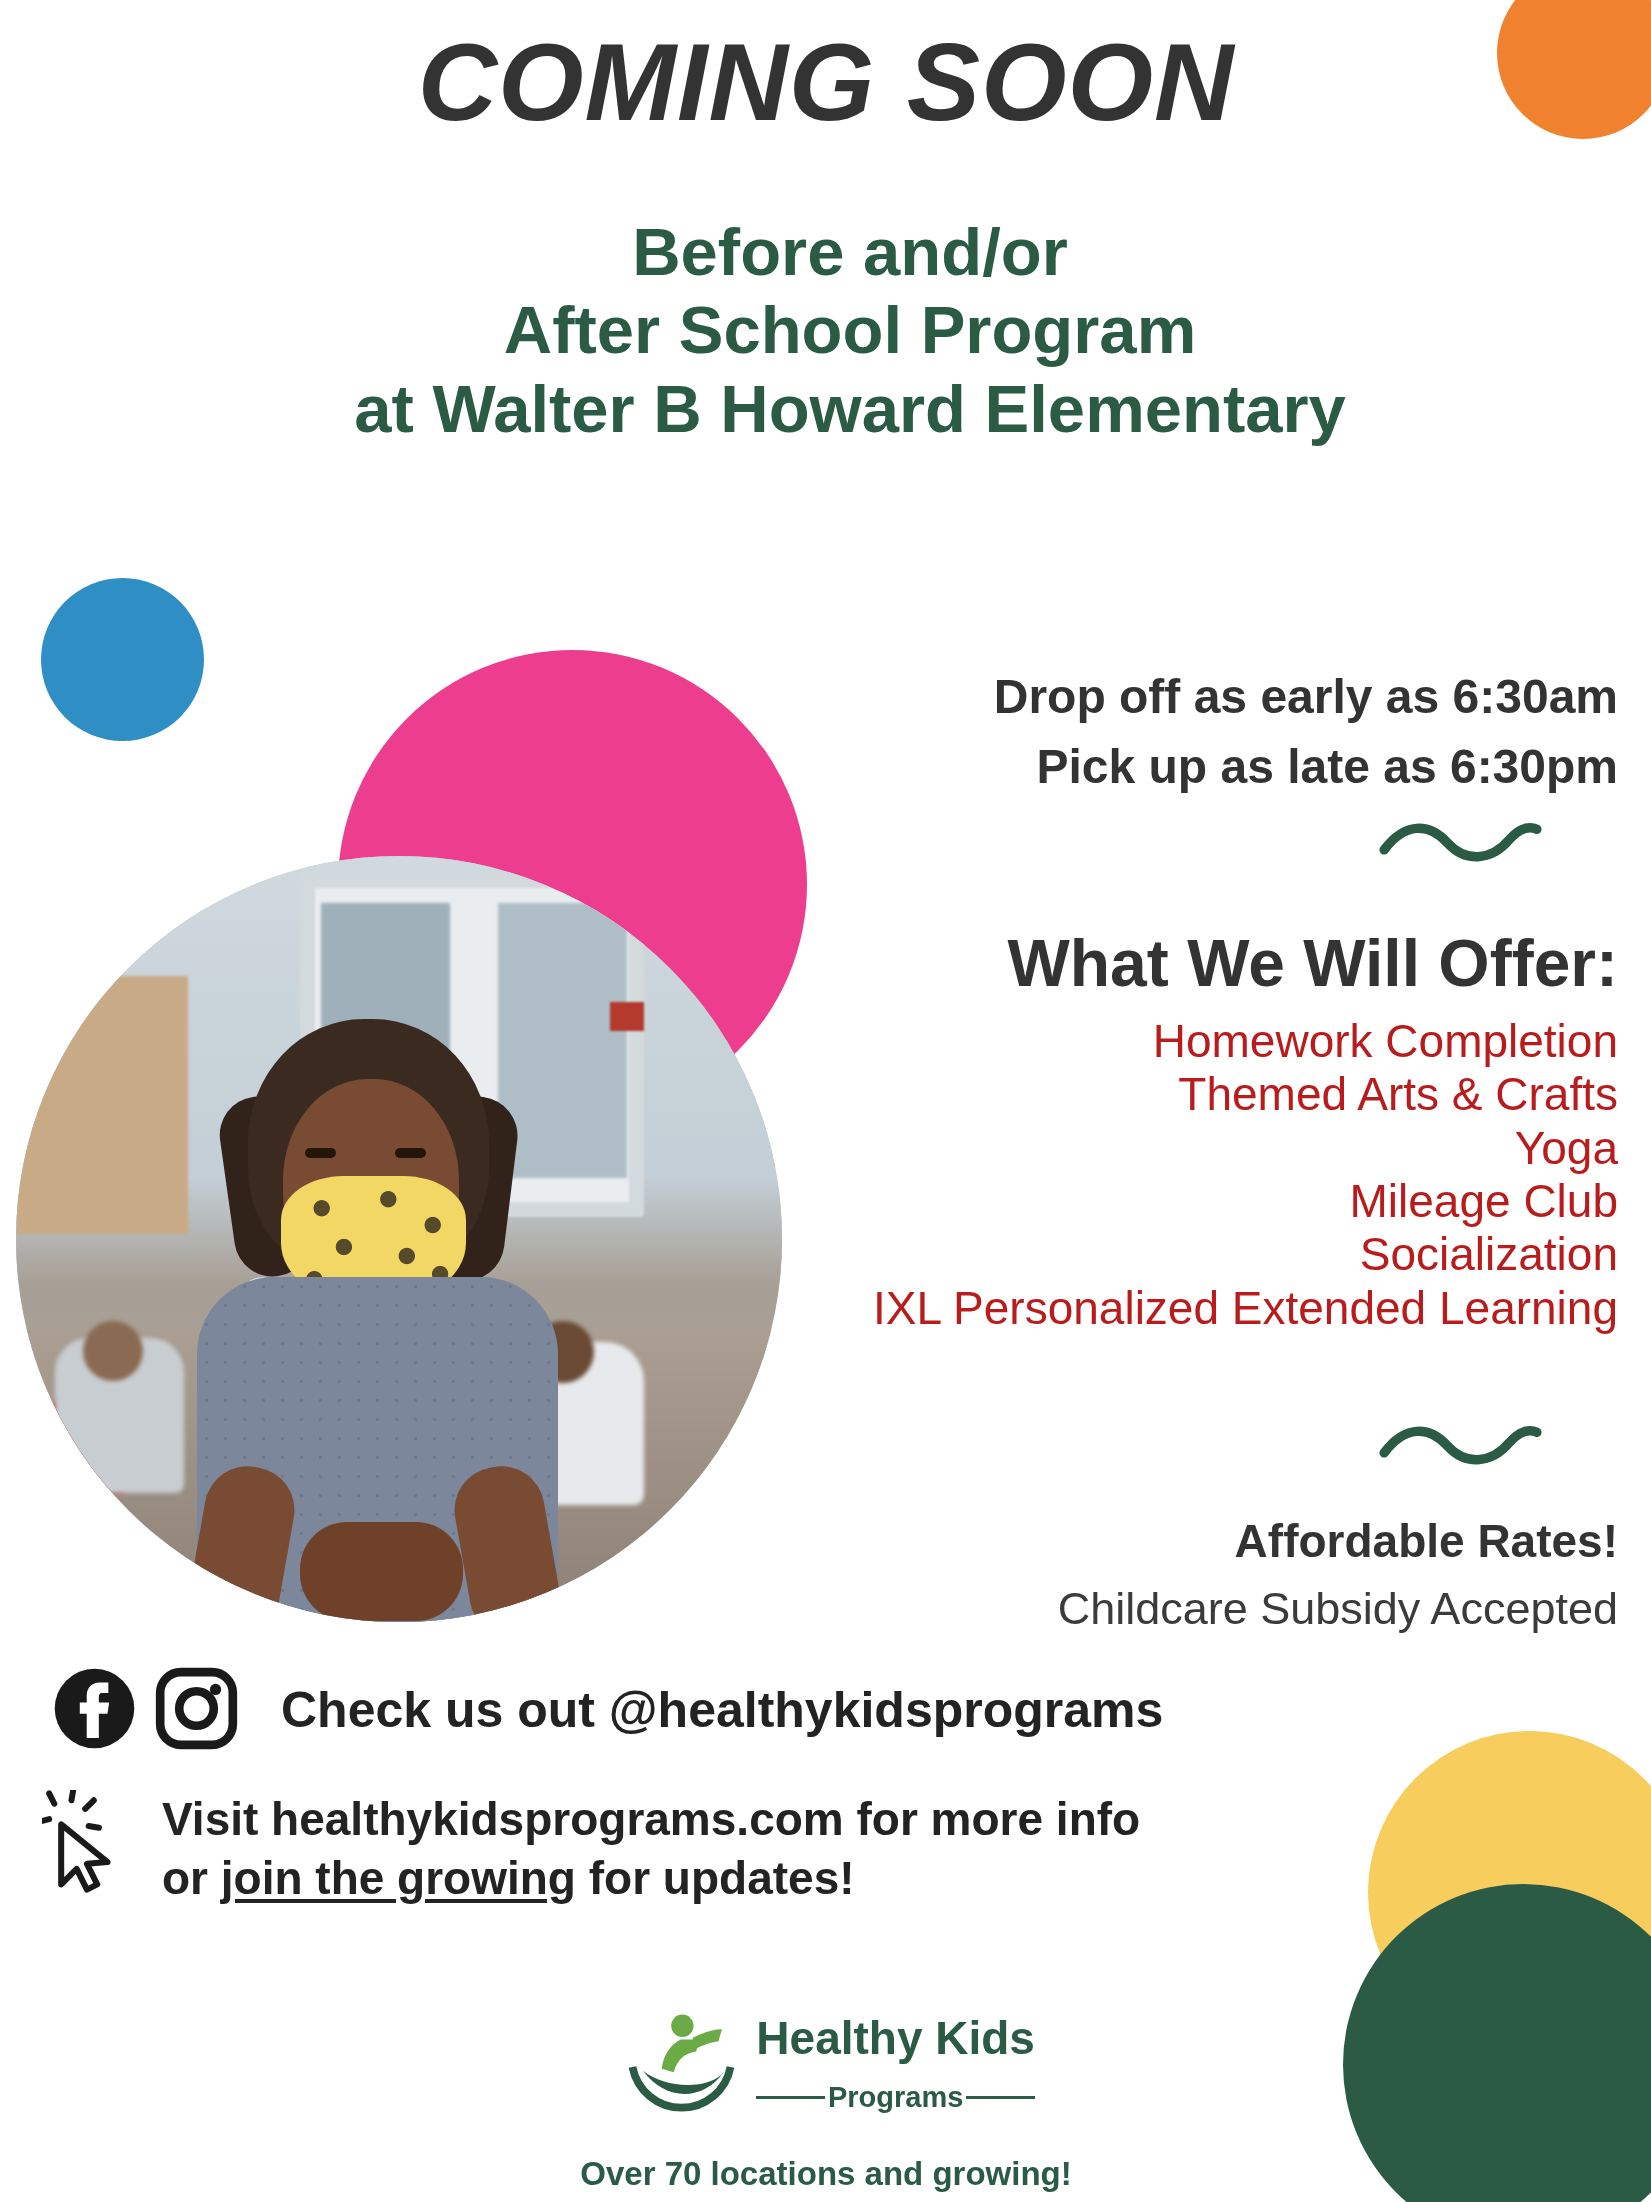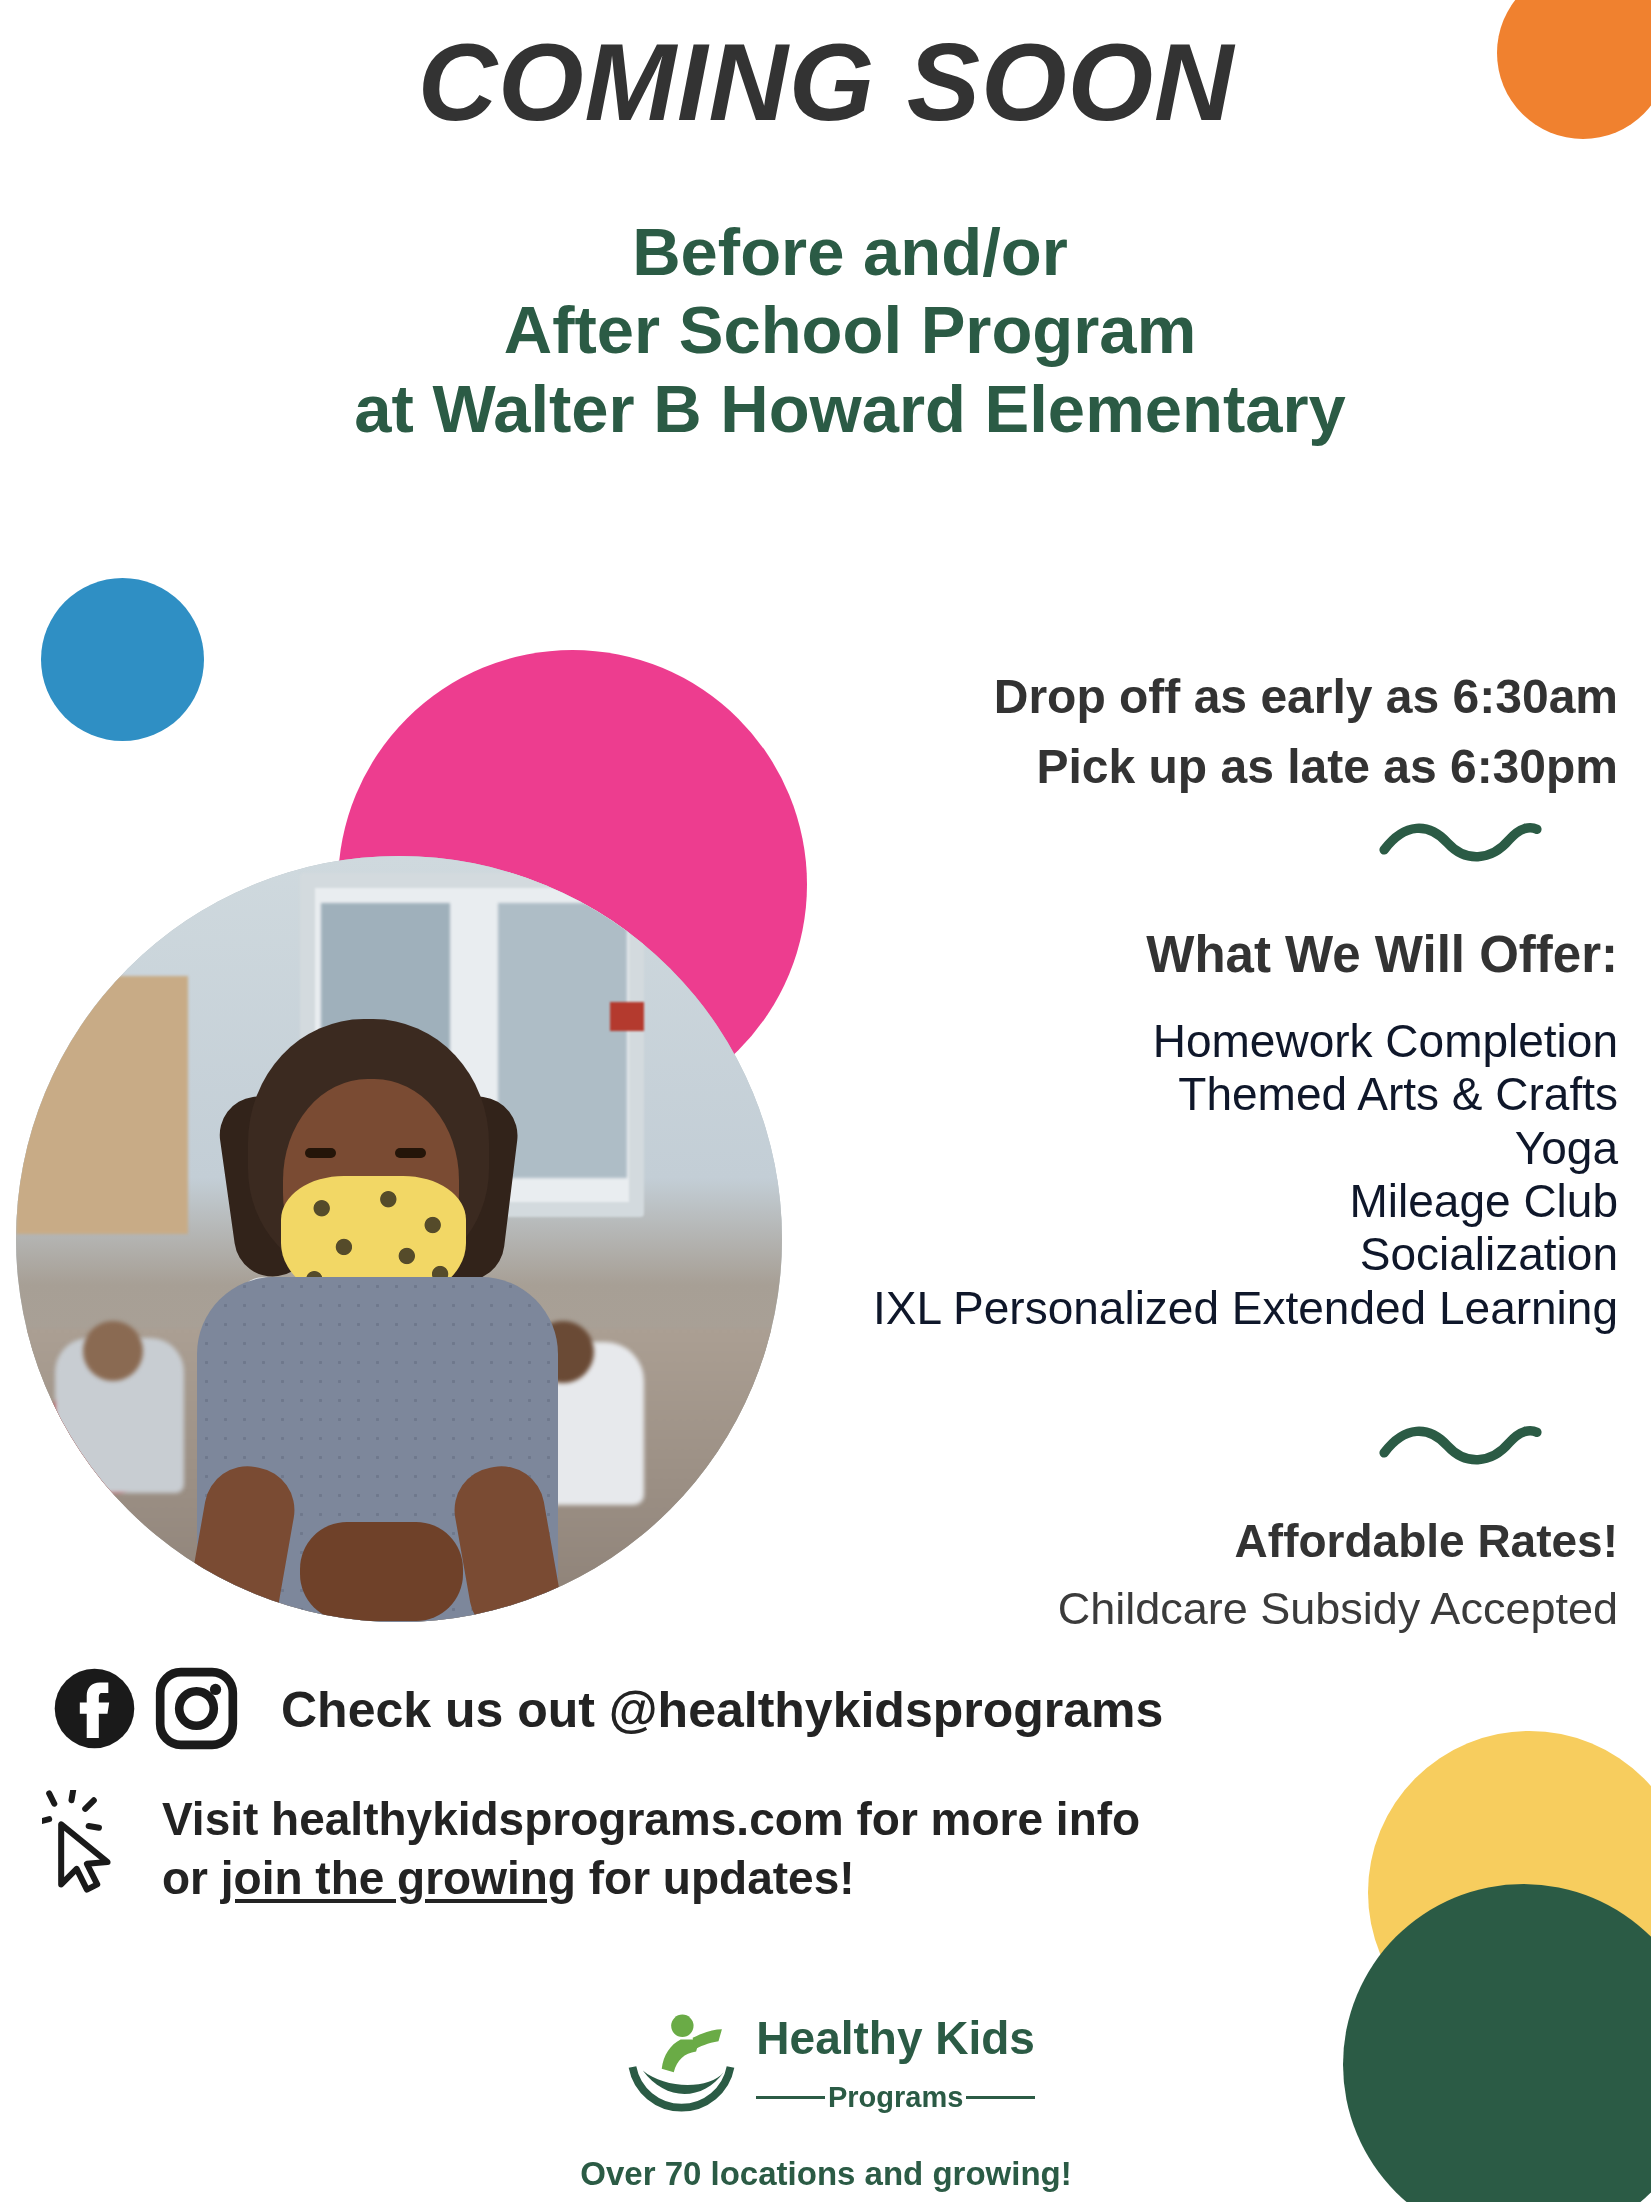--- a/index.html
+++ b/index.html
@@ -275,29 +275,29 @@
   .squiggle svg { display: block; }
   .sq1 { right: 110px; top: 817px; }
   .sq2 { right: 110px; top: 1420px; }
 
   .offer-title {
     position: absolute;
     right: 34px; top: 925px;
     width: 912px;
     text-align: right;
     color: #333333;
-    font-size: 51px;
+    font-size: 66px;
     font-weight: bold;
   }
   .offer-list {
     position: absolute;
     right: 34px; top: 1015px;
     width: 1015px;
     text-align: right;
-    color: #0f172a;
+    color: #b91c1c;
     font-size: 46px;
     line-height: 1.16;
     list-style: none;
   }
   .rates {
     position: absolute;
     right: 34px; top: 1514px;
     width: 912px;
     text-align: right;
     color: #333333;

